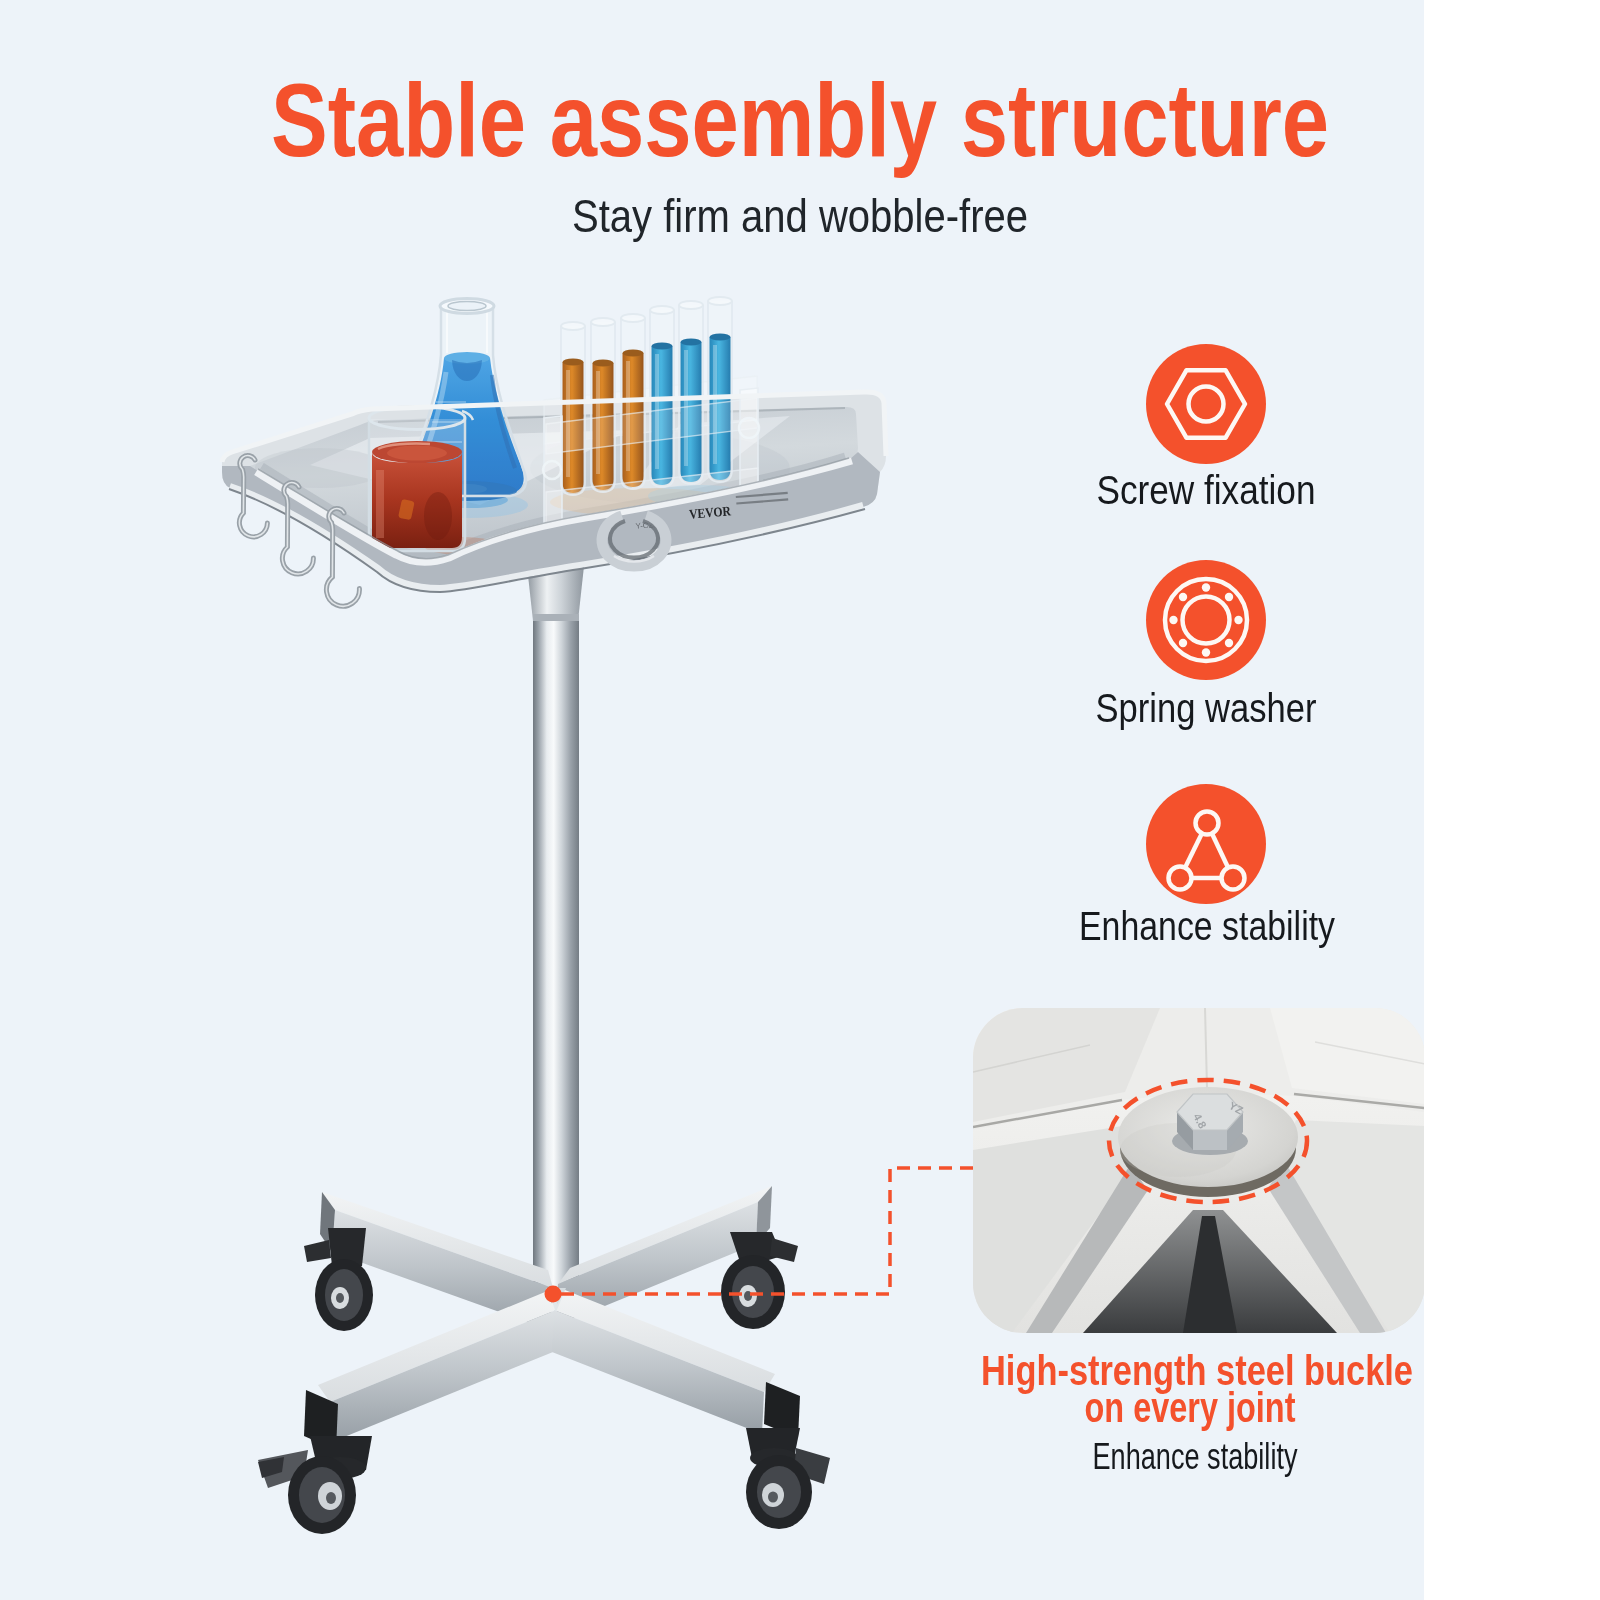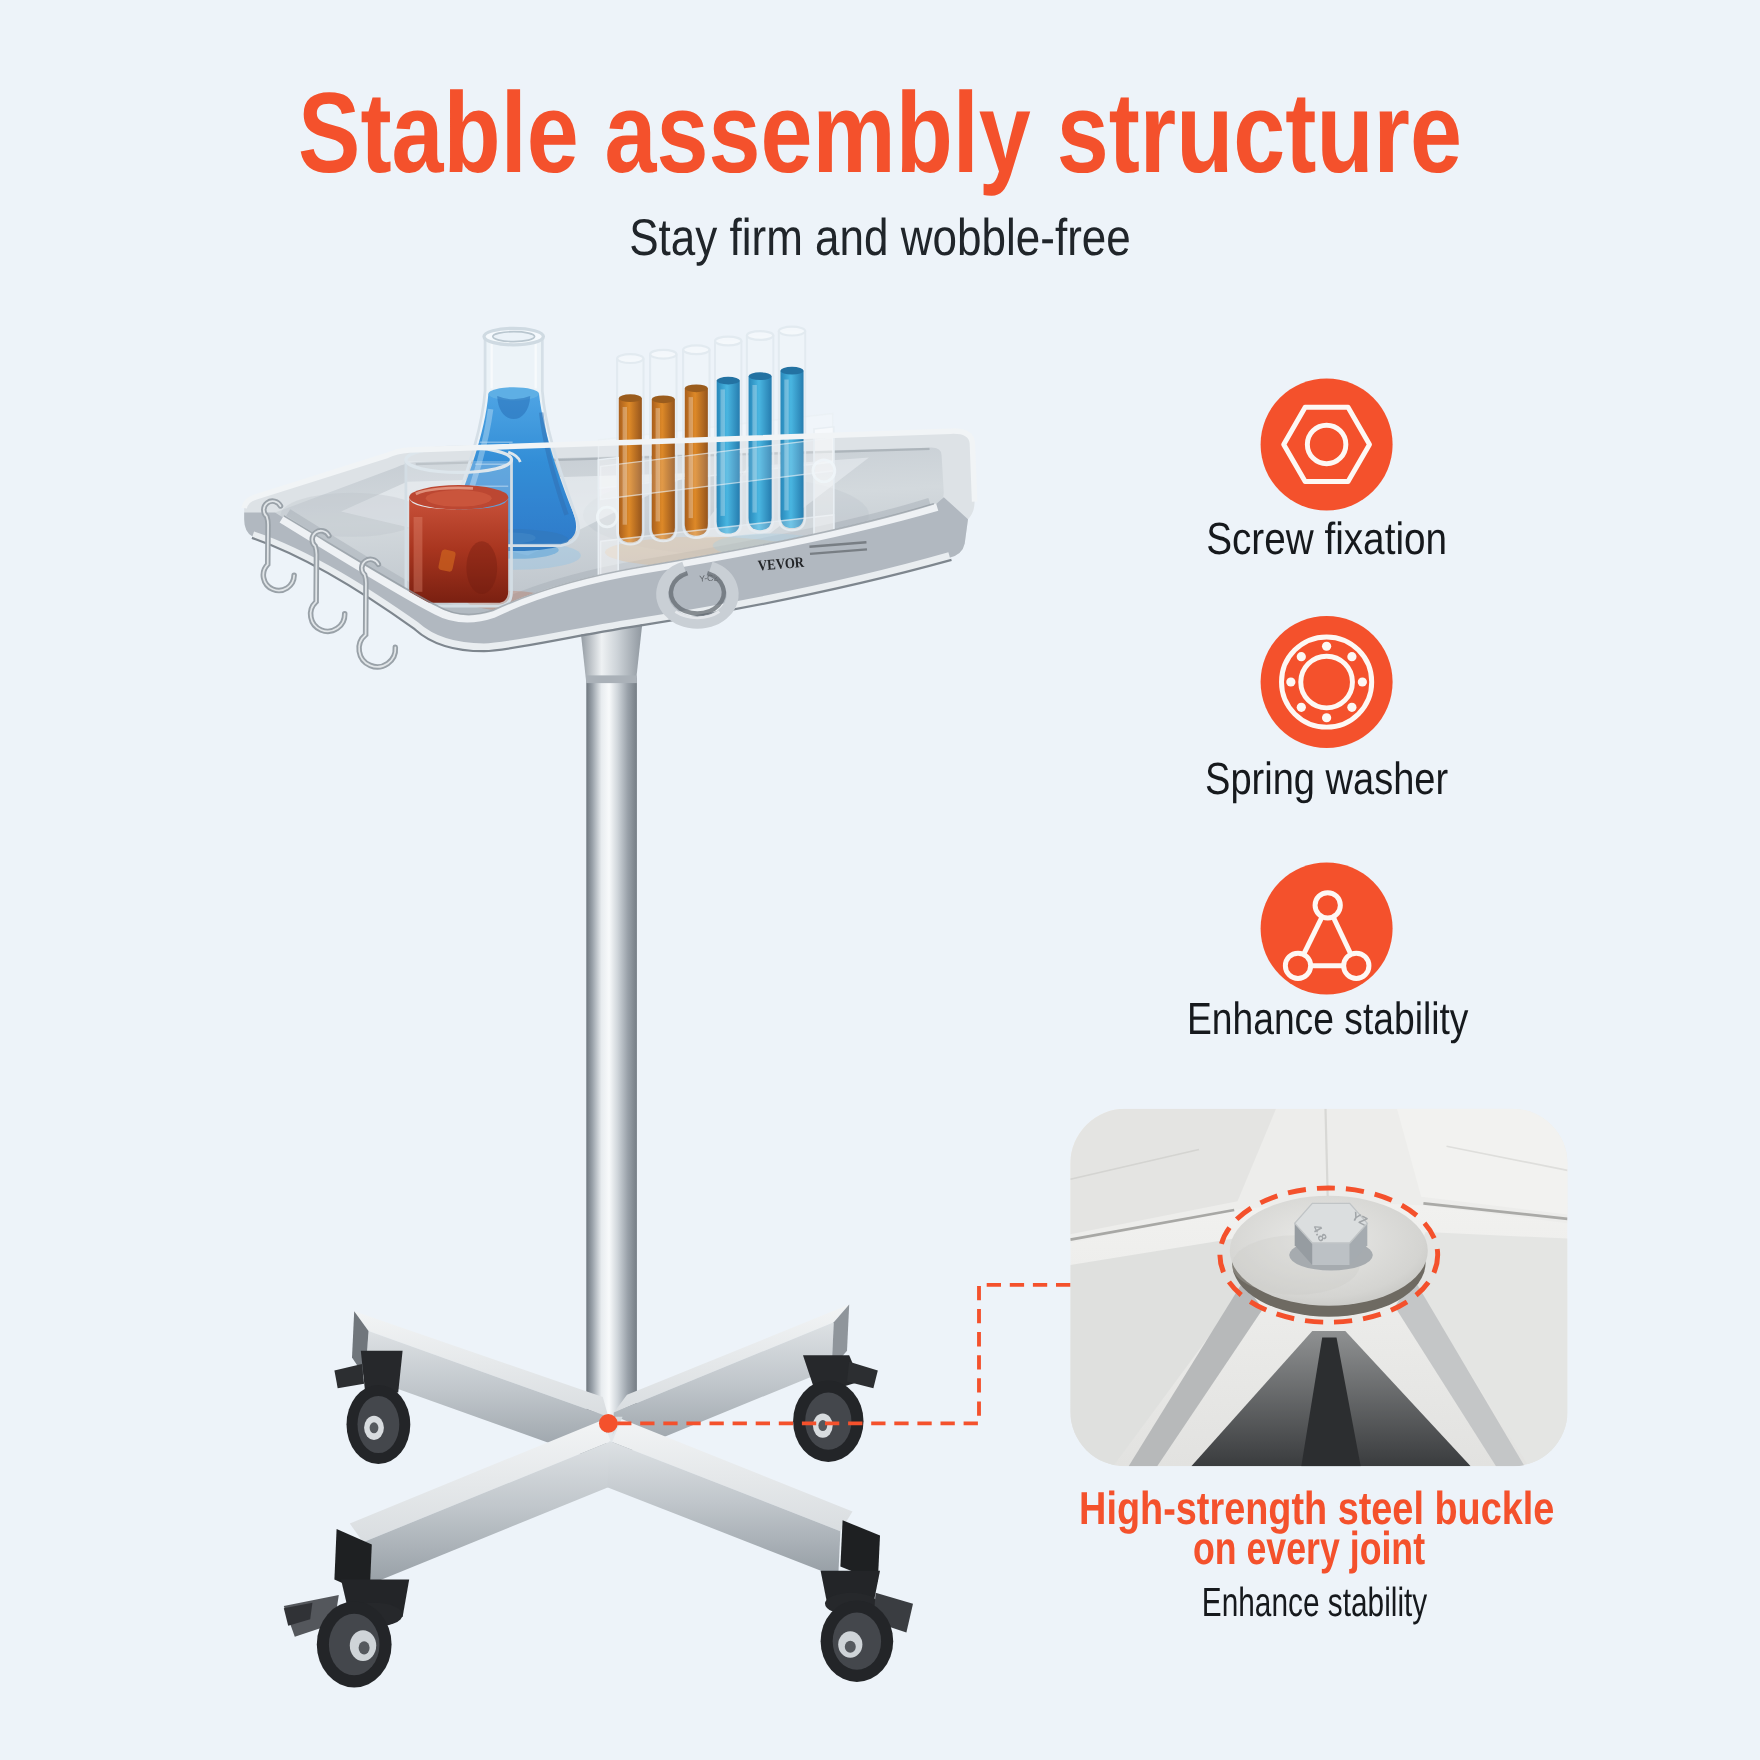--- a/index.html
+++ b/index.html
@@ -1,16 +1,16 @@
 <!DOCTYPE html>
 <html><head>
 <meta charset="utf-8">
 <style>
 html,body{margin:0;padding:0}
-.page{width:1600px;height:1600px;background:#EDF3F9;position:relative;overflow:hidden;font-family:"Liberation Sans",sans-serif}
+.page{width:1424px;height:1600px;background:#EDF3F9;position:relative;overflow:hidden;font-family:"Liberation Sans",sans-serif}
 </style>
 </head>
 <body>
 <div class="page">
 <svg width="1600" height="1600" viewBox="0 0 1600 1600">
 <defs>
   <linearGradient id="poleGrad" x1="0" y1="0" x2="1" y2="0">
     <stop offset="0" stop-color="#6f777f"></stop>
     <stop offset="0.12" stop-color="#9aa2aa"></stop>
     <stop offset="0.3" stop-color="#e8ecef"></stop>

